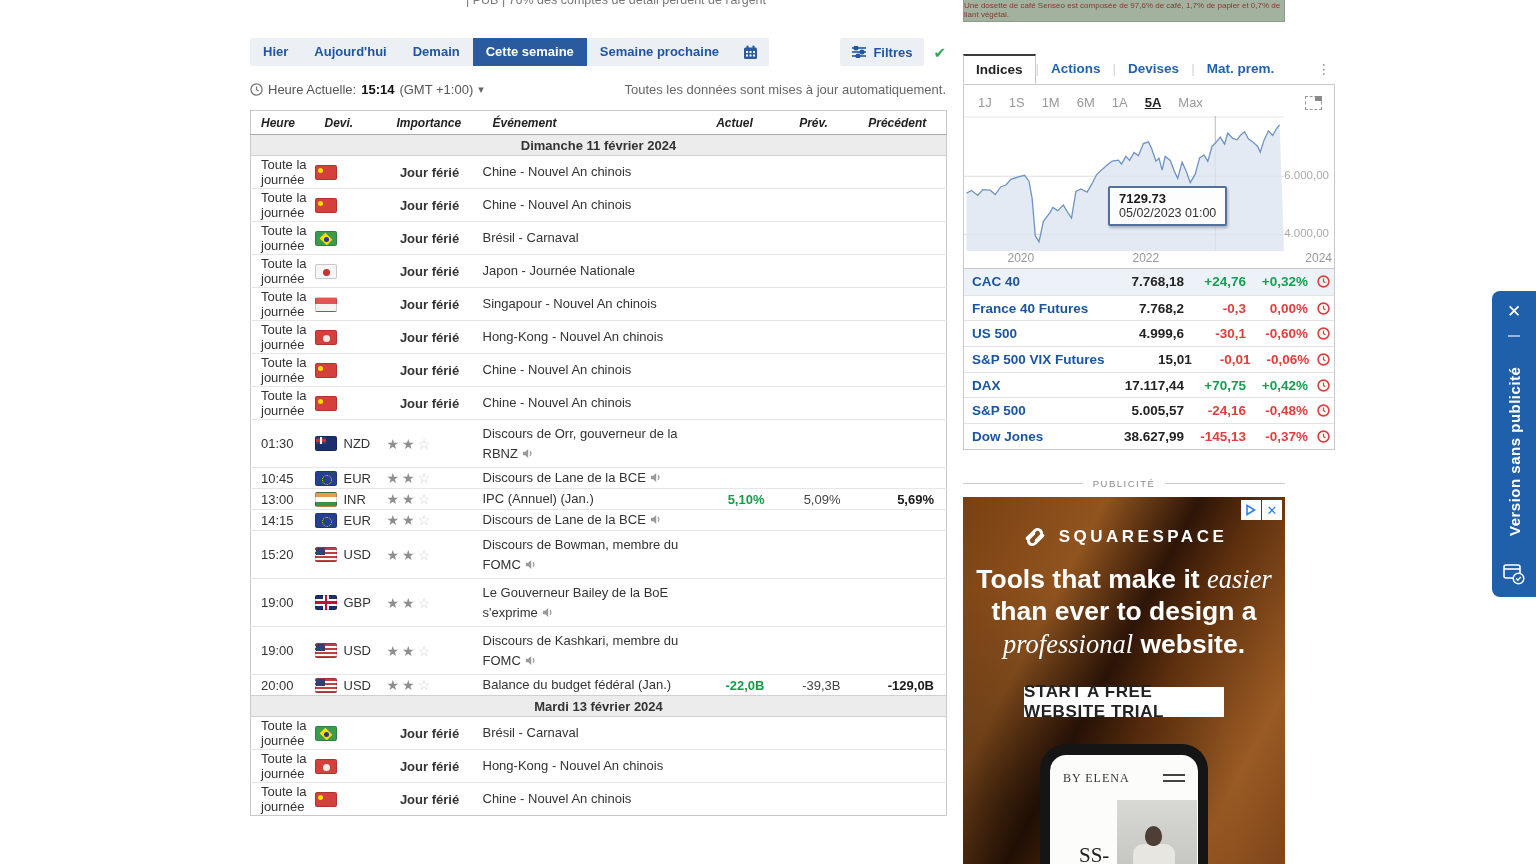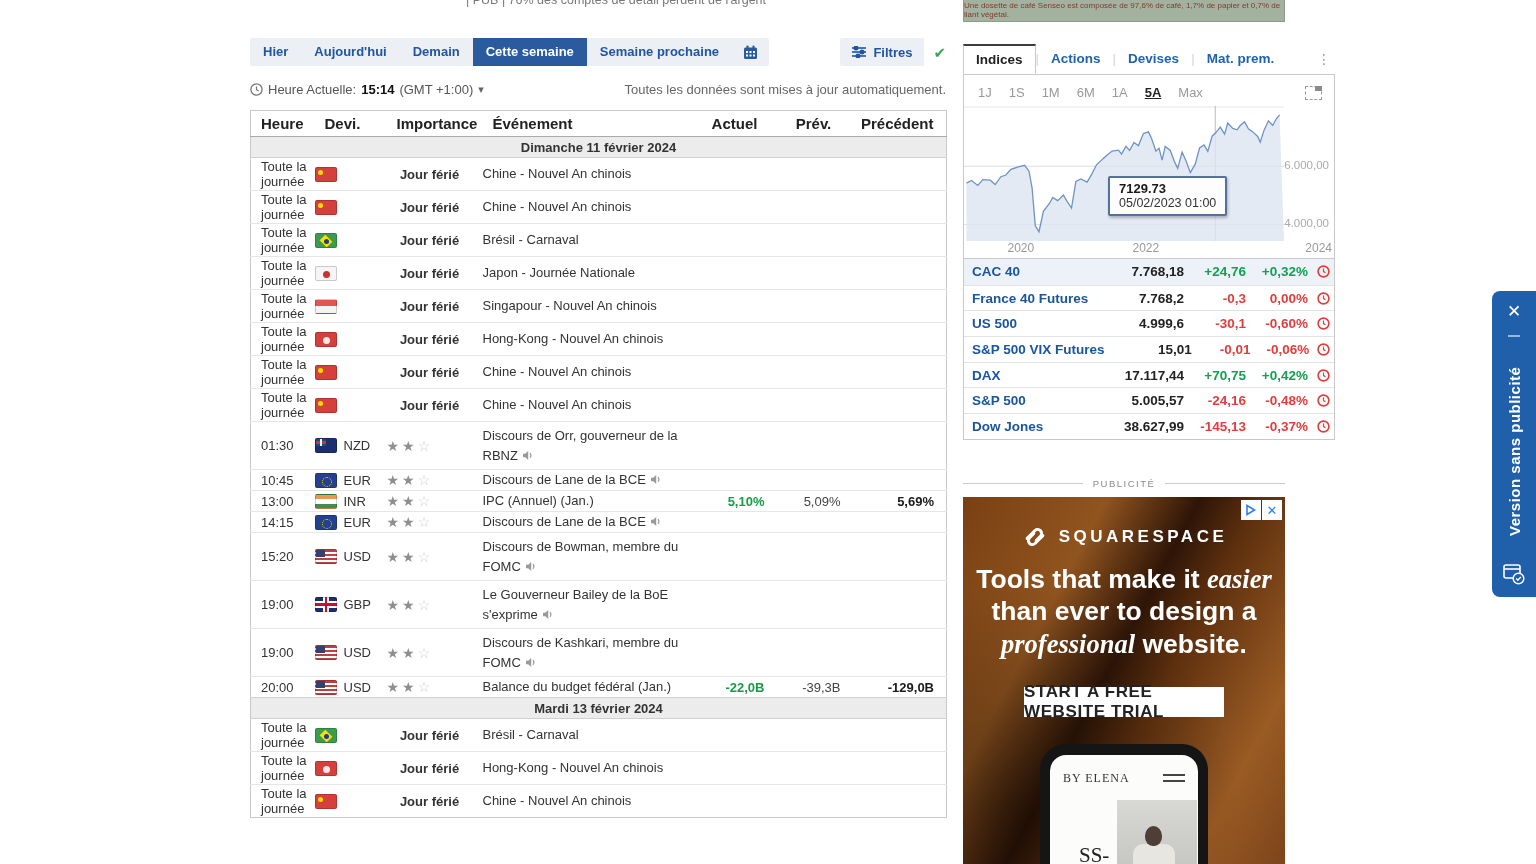--- a/index.html
+++ b/index.html
@@ -30,22 +30,22 @@
   #statusbar { position:absolute; left:0; top:44px; width:100%; display:flex;
     align-items:center; justify-content:space-between; font-size:13px; color:#555; }
   #time-wrap { display:flex; align-items:center; gap:5px; }
   #time-value { font-weight:bold; color:#111; }
   #tz-caret { color:#666; font-size:11px; }
   #auto-note { color:#666; }
 
   
   #cal-table { position:absolute; left:0; top:72px; width:696px; border-collapse:collapse;
     table-layout:fixed; border:1px solid #c9c9c9; font-size:13px; }
-  #cal-table th { font-size:15px; font-weight:bold; color:#222; text-align:left;
-    padding:4px 0 4px 10px; border-bottom:1px solid #aaa; height:24px; }
+  #cal-table th { font-size:12px; font-weight:bold; color:#222; text-align:left;
+    padding:4px 0 4px 10px; border-bottom:1px solid #aaa; height:24px;font-style:italic; }
   #cal-table th.num { text-align:center; padding-left:0; }
   #cal-table td { vertical-align:middle; }
   tr.r-sec td { background:#ececec; text-align:center; font-weight:bold; color:#333;
     height:21px; border-top:1px solid #d0d0d0; border-bottom:1px solid #d0d0d0; font-size:13px; }
   tr.r-hol td, tr.r-e1 td, tr.r-e2 td { border-top:1px solid #e6e6e6; }
   tr.r-hol td { height:33px; }
   tr.r-e1 td { height:21px; }
   tr.r-e2 td { height:48px; }
   td.c-time { padding-left:10px; line-height:15px; color:#333; }
   td.c-flag .fwrap { display:flex; align-items:center; gap:7px; }
@@ -75,21 +75,21 @@
   .flag.in { background:linear-gradient(#e89a53 33%, #fff 33% 66%, #3d8f4e 66%); }
   .flag.us { background:repeating-linear-gradient(#bf4040 0 2px, #fff 2px 4px); } .flag.us::after { content:""; position:absolute; left:0; top:0; width:9px; height:7px; background:#35406e; }
   .flag.gb { background:
       linear-gradient(to right, transparent 45%, #c8102e 45% 55%, transparent 55%),
       linear-gradient(to bottom, transparent 36%, #c8102e 36% 64%, transparent 64%),
       linear-gradient(to right, transparent 36%, #fff 36% 64%, transparent 64%),
       linear-gradient(to bottom, transparent 26%, #fff 26% 74%, transparent 74%),
       #1b2f6e; }
 
   
-  #widget { position:absolute; left:963px; top:43px; width:372px; }
+  #widget { position:absolute; left:963px; top:53px; width:372px; }
   #wtabs { display:flex; align-items:center; height:32px; border-bottom:1px solid #c9c9c9; font-size:13.5px; }
   .wtab { font-weight:bold; color:#1f62b0; padding:0 12px; line-height:30px; cursor:pointer; white-space:nowrap; }
   .wtab.active { color:#222; background:#fff; border:1px solid #c9c9c9; border-bottom:1px solid #fff;
     border-top:2px solid #3c3c3c; margin-bottom:-1px; line-height:27px; }
   .wtab-sep { color:#d5d5d5; }
   #wtabs-dots { margin-left:auto; color:#999; font-size:14px; padding-right:4px; letter-spacing:0; cursor:pointer; }
   #wpanel { border:1px solid #c9c9c9; border-top:none; }
   #ranges { display:flex; align-items:center; padding:10px 12px 6px 14px; font-size:13px; color:#999; }
   .range { margin-right:17px; cursor:pointer; }
   .range.active { color:#222; font-weight:bold; text-decoration:underline; }
@@ -124,21 +124,21 @@
       radial-gradient(circle at 15% 85%, rgba(0,0,0,.35), transparent 55%),
       linear-gradient(118deg, #7a4012 0%, #90541f 28%, #2e1507 46%, #5e300e 58%, #9a5b24 82%, #7d441a 100%);
     color:#fff; }
   .ad-ctl { position:absolute; top:3px; width:20px; height:20px; background:#fff; display:flex;
     align-items:center; justify-content:center; color:#2d7ff0; font-size:13px; cursor:pointer; }
   #ad-choices { right:24px; } #ad-close { right:3px; }
   #ad-brand-row { position:absolute; top:26px; left:0; width:100%; display:flex; align-items:center; justify-content:center; gap:10px; }
   #ad-brand { font-size:17px; font-weight:600; letter-spacing:3.5px; }
   #ad-headline { position:absolute; top:66px; left:11px; width:300px; text-align:center;
     font-size:26.5px; font-weight:bold; line-height:1.22; }
-  .serif-it { font-family:"Liberation Serif","DejaVu Serif",serif; font-style:italic; font-weight:bold; }
+  .serif-it { font-family:"Liberation Serif","DejaVu Serif",serif; font-style:italic; font-weight:normal; }
   #ad-cta { position:absolute; top:190px; left:61px; width:200px; height:30px; background:#fff;
     color:#222; font-size:17px; font-weight:bold; letter-spacing:.6px; display:flex;
     align-items:center; justify-content:center; cursor:pointer; }
   #phone { position:absolute; left:77px; top:247px; width:168px; height:130px; background:#151515;
     border-radius:26px 26px 0 0; padding:11px 10px 0; }
   #phone-screen { background:#fcfcfa; height:119px; border-radius:16px 16px 0 0; position:relative; overflow:hidden; }
   #phone-brand { position:absolute; left:13px; top:16px; font-family:"Liberation Serif","DejaVu Serif",serif;
     font-size:12px; letter-spacing:1px; color:#333; }
   #phone-menu { position:absolute; right:13px; top:19px; width:22px; }
   #phone-menu i { display:block; height:2px; background:#444; margin-bottom:4px; }

